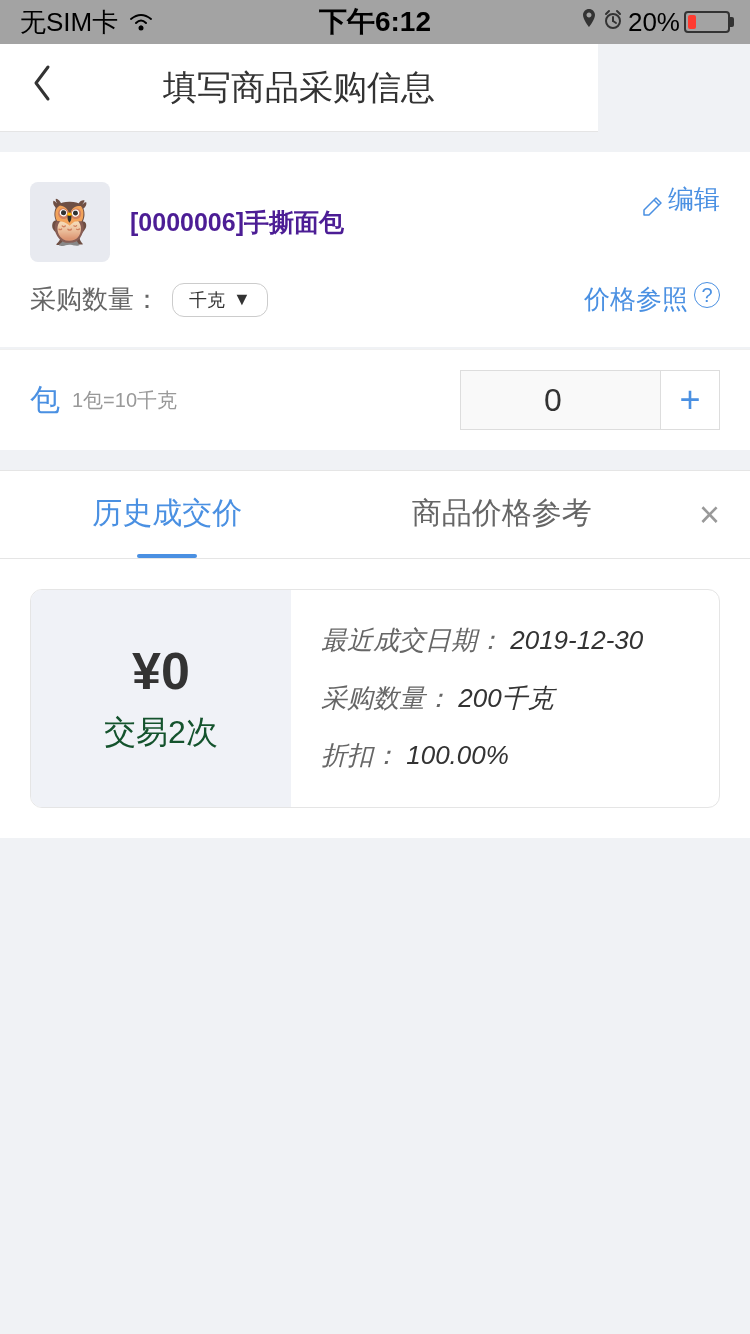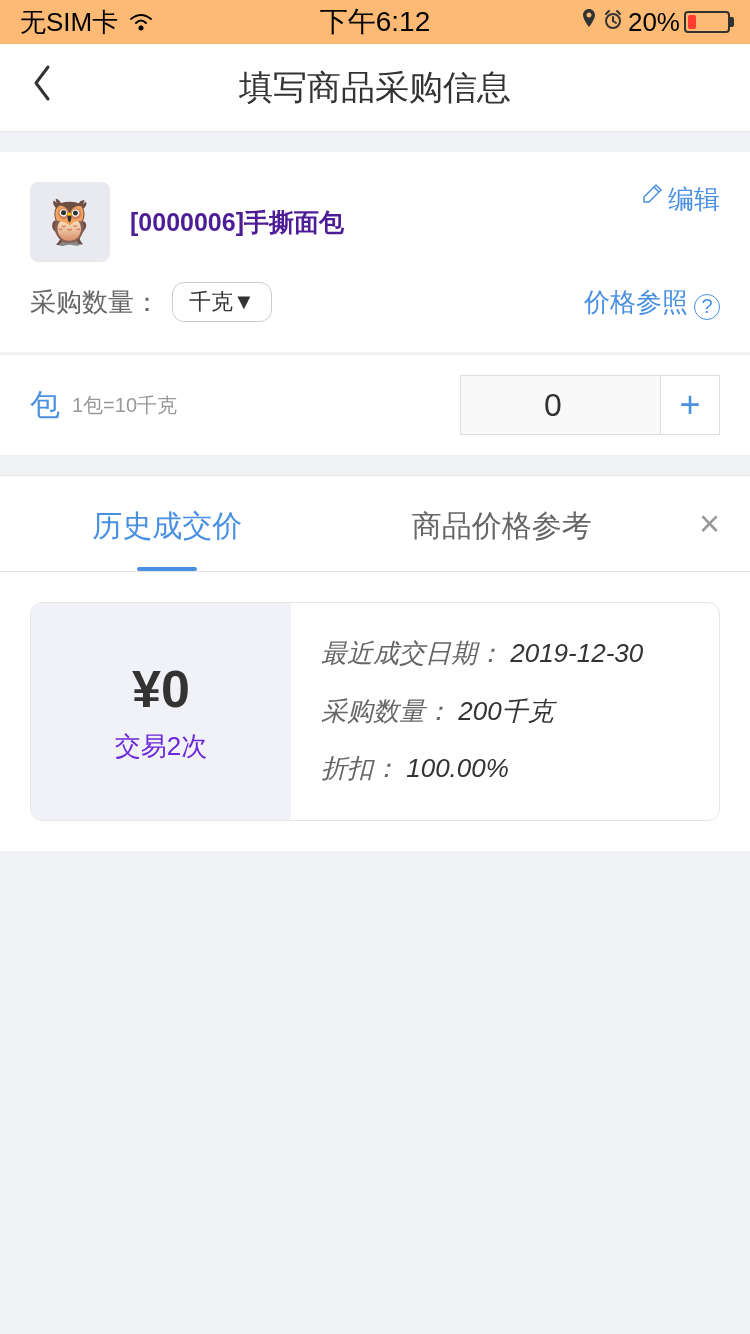--- a/index.html
+++ b/index.html
@@ -10,39 +10,39 @@
       background: #f0f2f5;
       font-family: -apple-system, "PingFang SC", "Helvetica Neue", Arial, sans-serif;
       font-size: 28px;
       color: #333;
     }
 
     
     .status-bar {
       width: 750px;
       height: 44px;
-      background: #fdba74;
+      background: #a3a3a3;
       display: flex;
       align-items: center;
       justify-content: space-between;
       padding: 0 20px;
       font-size: 26px;
       color: #000;
     }
     .status-left {
       display: flex;
       align-items: center;
       gap: 8px;
     }
     .status-center {
       position: absolute;
       left: 50%;
       transform: translateX(-50%);
       font-size: 28px;
-      font-weight: 400;
+      font-weight: 700;
       text-align: center;
     }
     .status-right {
       display: flex;
       align-items: center;
       gap: 4px;
       margin-left: auto;
     }
     .battery-icon {
       width: 46px;
@@ -67,21 +67,21 @@
     }
     .battery-fill {
       height: 100%;
       width: 20%;
       background: #ff3b30;
       border-radius: 2px;
     }
 
     
     .nav-bar {
-      width: 750px;
+      width: 598px;
       height: 88px;
       background: #fff;
       display: flex;
       align-items: center;
       justify-content: center;
       position: relative;
       border-bottom: 1px solid #e5e5e5;
     }
     .nav-back {
       position: absolute;
@@ -130,53 +130,53 @@
     }
     .product-name {
       font-size: 25px;
       color: #4c1d95;
       font-weight: 700;
     }
     .edit-btn {
       color: #4a90e2;
       font-size: 26px;
       display: flex;
-      align-items: flex-start;
+      align-items: flex-end;
       gap: 4px;
       white-space: nowrap;
     }
     .product-meta {
       display: flex;
       align-items: center;
       justify-content: space-between;
       margin-top: 20px;
     }
     .meta-left {
       display: flex;
       align-items: center;
       gap: 12px;
       font-size: 26px;
       color: #666;
     }
     .unit-select {
       border: 1px solid #ccc;
       border-radius: 12px;
       padding: 4px 16px;
-      font-size: 22px;
-      color: #333;
-      background: #fff;
-      display: flex;
-      align-items: center;
-      gap: 0;
+      font-size: 18px;
+      color: #333;
+      background: #fff;
+      display: flex;
+      align-items: center;
+      gap: 8px;
     }
     .price-ref {
       color: #4a90e2;
       font-size: 26px;
       display: flex;
-      align-items: flex-end;
+      align-items: flex-start;
       gap: 6px;
     }
 
     
     .quantity-section {
       background: #fff;
       padding: 20px 30px;
       display: flex;
       align-items: center;
       justify-content: space-between;
@@ -234,21 +234,21 @@
     }
     .tabs-header {
       display: flex;
       align-items: center;
       border-bottom: 1px solid #e5e5e5;
       position: relative;
     }
     .tab-item {
       flex: 1;
       text-align: center;
-      padding: 30px 0 24px;
+      padding: 22px 0 24px;
       font-size: 30px;
       color: #666;
       cursor: pointer;
       position: relative;
     }
     .tab-item.active {
       color: #4a90e2;
       font-weight: 500;
     }
     .tab-item.active::after {
@@ -288,22 +288,22 @@
       align-items: center;
       justify-content: center;
       padding: 40px 20px;
     }
     .price-amount {
       font-size: 52px;
       font-weight: 600;
       color: #333;
     }
     .trade-count {
-      font-size: 26px;
-      color: #6d28d9;
+      font-size: 32px;
+      color: #14532d;
       margin-top: 10px;
     }
     .card-right {
       flex: 1;
       padding: 30px 30px;
       display: flex;
       flex-direction: column;
       justify-content: center;
       gap: 16px;
       font-style: italic;

